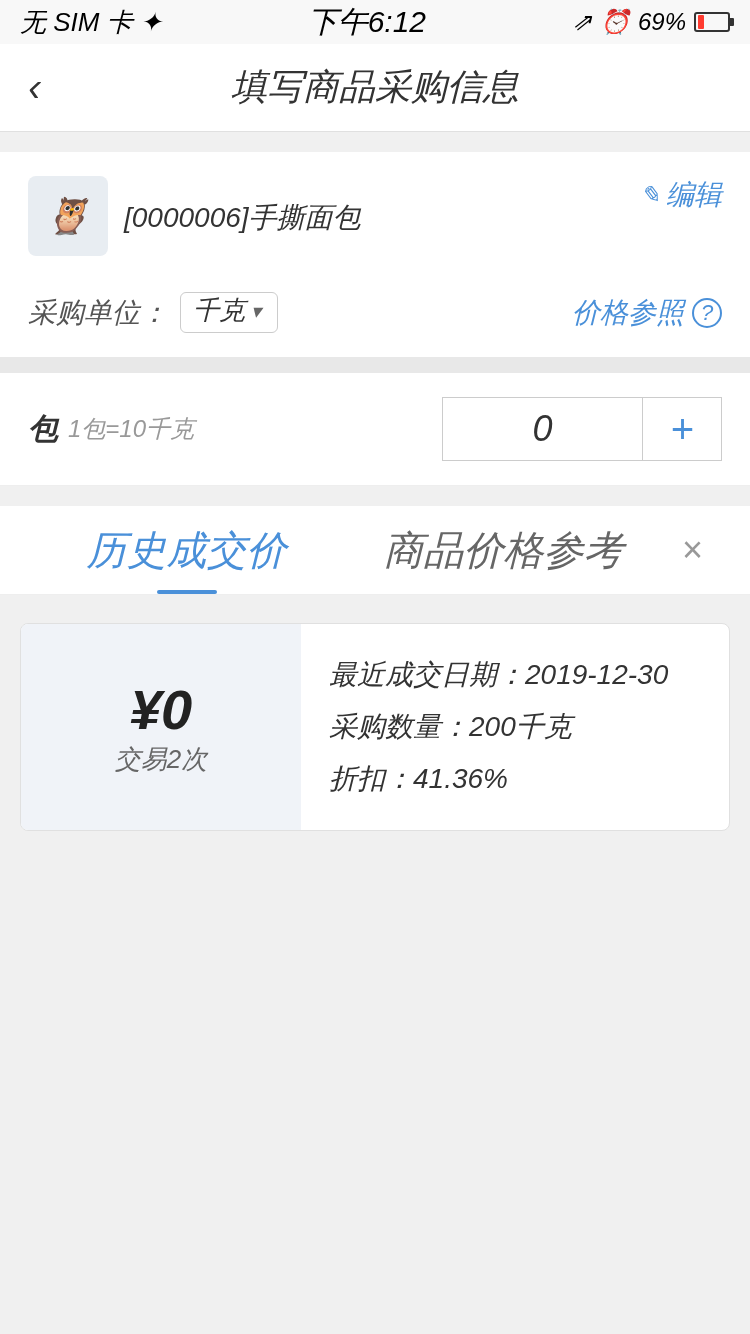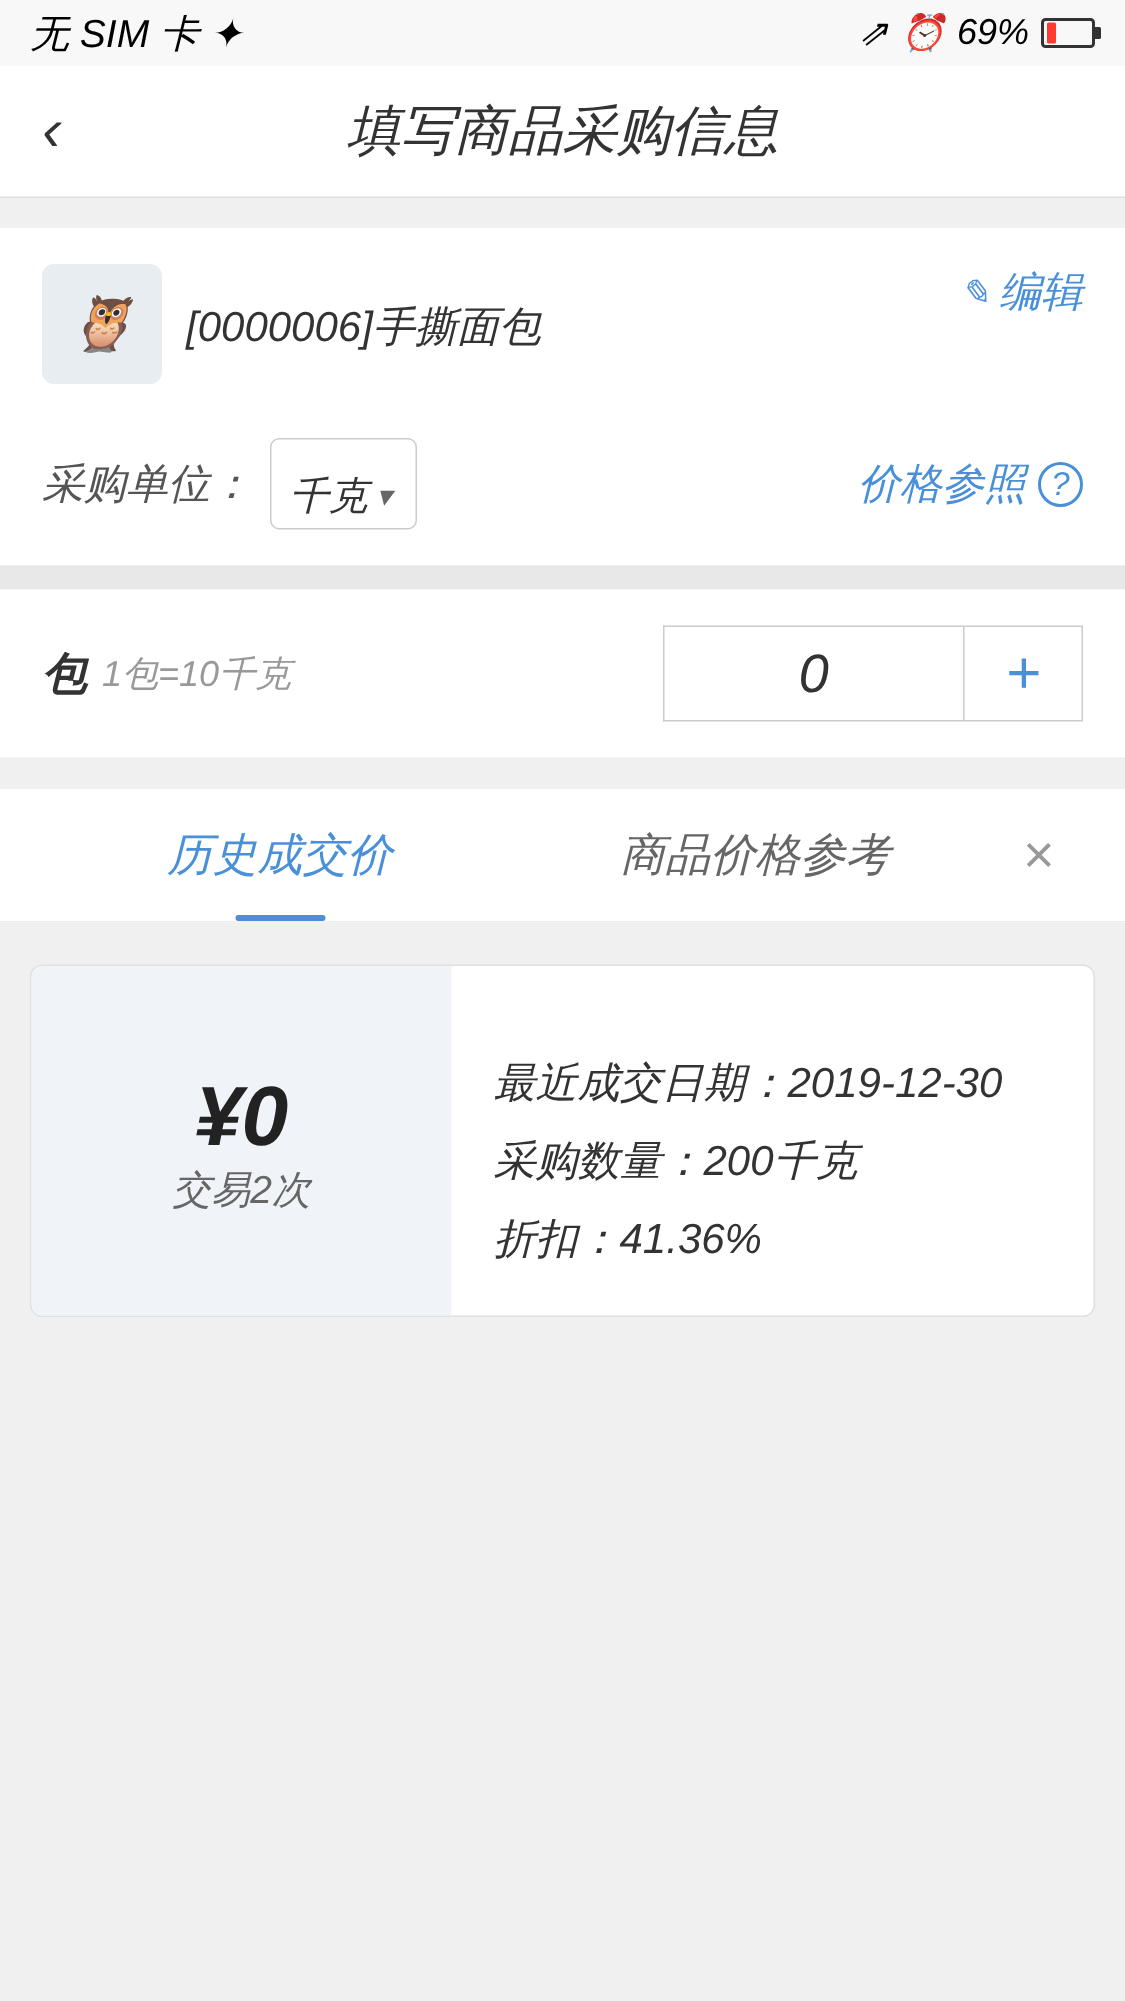--- a/index.html
+++ b/index.html
@@ -122,21 +122,21 @@
     .unit-left {
       display: flex;
       align-items: center;
       gap: 12px;
       font-size: 28px;
       color: #555;
     }
     .unit-select {
       border: 1px solid #ccc;
       border-radius: 6px;
-      padding: 20px 16px 4px 12px;
+      padding: 0 16px 4px 12px;
       font-size: 26px;
       color: #333;
       background: #fff;
       display: flex;
       align-items: center;
       gap: 6px;
       cursor: pointer;
     }
     .chevron-down { font-size: 20px; color: #666; }
     .price-ref {
@@ -227,21 +227,21 @@
       padding: 0 28px;
       height: 88px;
       position: relative;
     }
     .tab-item {
       flex: 1;
       display: flex;
       align-items: center;
       justify-content: center;
       height: 100%;
-      font-size: 30px;
+      font-size: 40px;
       color: #666;
       cursor: pointer;
       position: relative;
     }
     .tab-item.active {
       color: #4a90d9;
       font-weight: 500;
     }
     .tab-underline {
       position: absolute;
@@ -291,40 +291,40 @@
       font-size: 26px;
       color: #666;
     }
     .transaction-right {
       flex: 1;
       padding: 32px 28px;
       display: flex;
       flex-direction: column;
       justify-content: center;
       gap: 14px;
-      margin-top: 27px;
     }
     .transaction-detail-row {
       font-size: 28px;
       color: #333;
     }
 
     
     .content-area {
       background: #f0f0f0;
       min-height: 600px;
     }
   </style>
 </head>
 <body>
 
 <div class="status-bar">
   <div class="status-left">
     <span>无 SIM 卡 ✦</span>
   </div>
+  <div class="status-center">下午6:12</div>
   <div class="status-right">
     <span>⇗</span>
     <span>⏰</span>
     <span>69%</span>
     <span class="battery-icon">
       <span class="battery-fill"></span>
       <span class="battery-tip"></span>
     </span>
   </div>
 </div>

